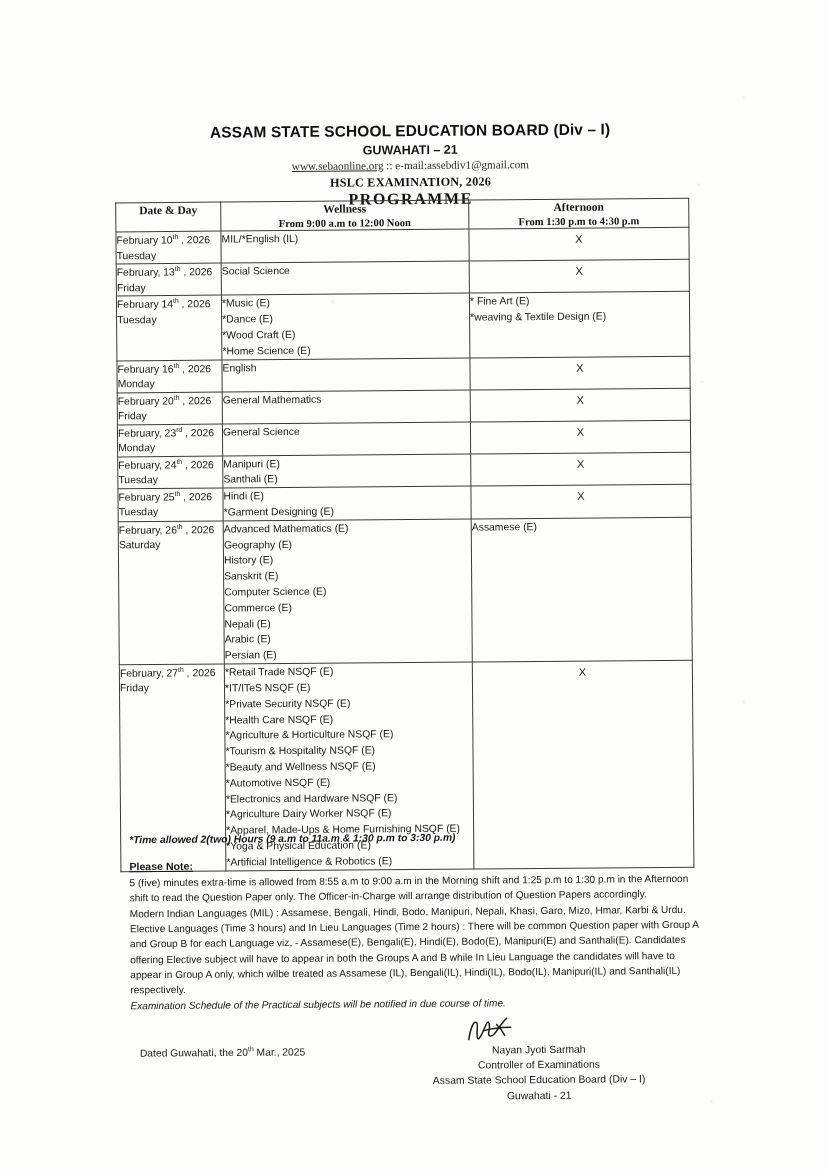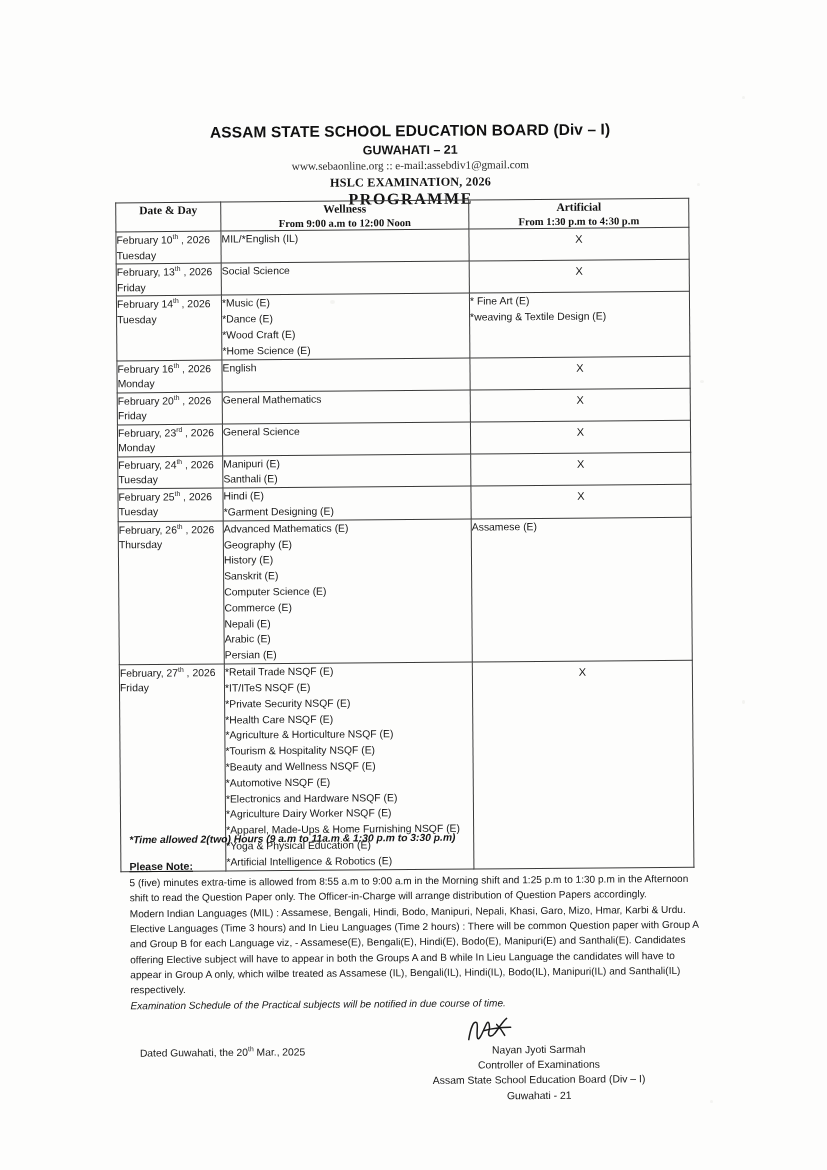--- a/index.html
+++ b/index.html
@@ -52,21 +52,21 @@
   }
   .org-city {
     position: absolute; left: 0; right: 0; top: 143px;
     font-size: 12.5px; font-weight: 600; color: #141414;
   }
   .org-web {
     position: absolute; left: 0; right: 0; top: 159px;
     font-size: 11.2px; color: #2a2a2a;
     font-family: "Liberation Serif", serif;
   }
-  .org-web .u { }
+  .org-web .u { text-decoration: underline; }
   .exam-line {
     position: absolute; left: 0; right: 0; top: 175px;
     font-size: 12.2px; font-weight: 700; color: #111;
     font-family: "Liberation Serif", serif;
     letter-spacing: .2px;
   }
   .prog-line {
     position: absolute; left: 0; right: 0; top: 190px;
     font-size: 16px; font-weight: 700; color: #111;
     font-family: "Liberation Serif", serif;
@@ -218,21 +218,21 @@
           <col class="c-aft">
       </colgroup>
       <thead>
         <tr>
           <th>Date &amp; Day</th>
           <th>
             <span>Wellness</span>
             <span class="sub">From 9:00 a.m to 12:00 Noon</span>
           </th>
           <th>
-            <span>Artificial</span>
+            <span>Afternoon</span>
             <span class="sub">From 1:30 p.m to 4:30 p.m</span>
           </th>
         </tr>
       </thead>
       <tbody id="sched-body">
           <tr>
             <td class="date">
               <div class="dline">February 10<sup class="ord">th</sup> , 2026</div>
               <div class="dline">Tuesday</div>
             </td>
@@ -329,21 +329,21 @@
               <span class="subj">Hindi (E)</span>
               <span class="subj">*Garment Designing (E)</span>
             </td>
             <td class="aft xmark">
               <span class="subj">X</span>
             </td>
           </tr>
           <tr>
             <td class="date">
               <div class="dline">February, 26<sup class="ord">th</sup> , 2026</div>
-              <div class="dline">Thursday</div>
+              <div class="dline">Saturday</div>
             </td>
             <td class="morn">
               <span class="subj">Advanced Mathematics (E)</span>
               <span class="subj">Geography (E)</span>
               <span class="subj">History (E)</span>
               <span class="subj">Sanskrit (E)</span>
               <span class="subj">Computer Science (E)</span>
               <span class="subj">Commerce (E)</span>
               <span class="subj">Nepali (E)</span>
               <span class="subj">Arabic (E)</span>

